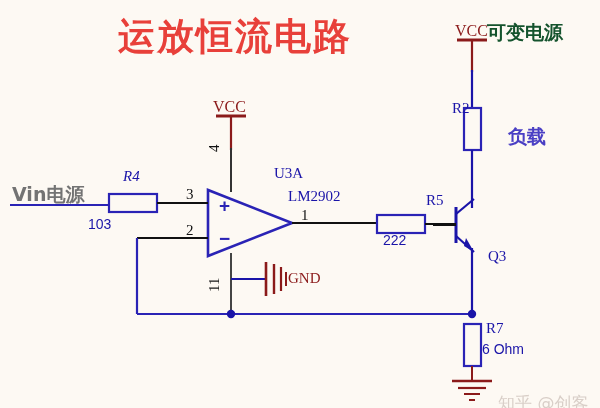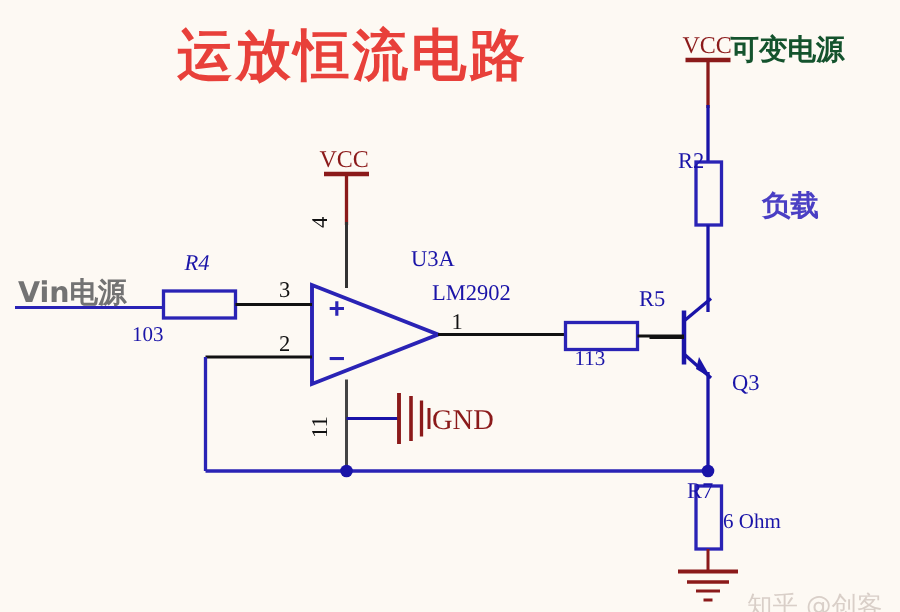--- a/index.html
+++ b/index.html
@@ -27,41 +27,41 @@
     left:455px;top:22px;
     font-size:16px;color:#8b1a1a;
     font-family:"Liberation Serif", serif;
   }
   .vcc-opamp{
     left:213px;top:98px;
     font-size:16px;color:#8b1a1a;
   }
   .gnd-lbl{
     left:288px;top:270px;
-    font-size:19px;color:#8b1a1a;
+    font-size:15px;color:#8b1a1a;
   }
   .load-cn{
     left:508px;top:124px;
     font-size:19px;color:#4a3fc4;
     font-family:"DejaVu Sans", sans-serif;font-weight:700;
   }
   .vin-cn{
     left:12px;top:182px;
     font-size:19px;color:#737373;
     font-family:"DejaVu Sans", sans-serif;font-weight:700;
   }
   .ref{color:#1a14a8;font-size:15px;font-family:"Liberation Serif", serif;}
-  .val{color:#1a14a8;font-size:14px;font-family:Liberation Serif, serif;}
+  .val{color:#1a14a8;font-size:14px;font-family:Liberation Sans, sans-serif;}
   .pin{color:#111;font-size:15px;font-family:"Liberation Serif", serif;}
   .r4-ref{left:123px;top:168px;font-style:italic;}
   .r4-val{left:88px;top:216px;}
   .r5-ref{left:387px;top:192px;margin-left:39px;}
   .r5-val{left:383px;top:232px;}
   .r2-ref{left:452px;top:100px;}
-  .r7-ref{left:458px;top:320px;}
+  .r7-ref{left:486px;top:320px;}
   .r7-val{left:482px;top:341px;}
   .u3a{left:249px;top:165px;margin-left:25px;}
   .lm2902{left:288px;top:176px;margin-top:12px;}
   .q3{left:488px;top:200px;margin-top:48px;}
   .pin3{left:186px;top:186px;}
   .pin2{left:186px;top:222px;}
   .pin1{left:301px;top:207px;}
   .pin4{left:206px;top:152px;
         transform:rotate(-90deg);transform-origin:left top;}
   .pin11{left:206px;top:292px;
@@ -164,21 +164,21 @@
 <div class="lbl load-cn">负载</div>
 
 <div class="lbl vin-cn">Vin电源</div>
 
 <div class="lbl ref r2-ref">R2</div>
 
 <div class="lbl ref r4-ref">R4</div>
 <div class="lbl val r4-val">103</div>
 
 <div class="lbl ref r5-ref">R5</div>
-<div class="lbl val r5-val">113</div>
+<div class="lbl val r5-val">222</div>
 
 <div class="lbl ref r7-ref">R7</div>
 <div class="lbl val r7-val">6 Ohm</div>
 
 <div class="lbl ref q3">Q3</div>
 
 <div class="lbl ref u3a">U3A</div>
 <div class="lbl ref lm2902">LM2902</div>
 
 <div class="lbl pin pin3">3</div>

